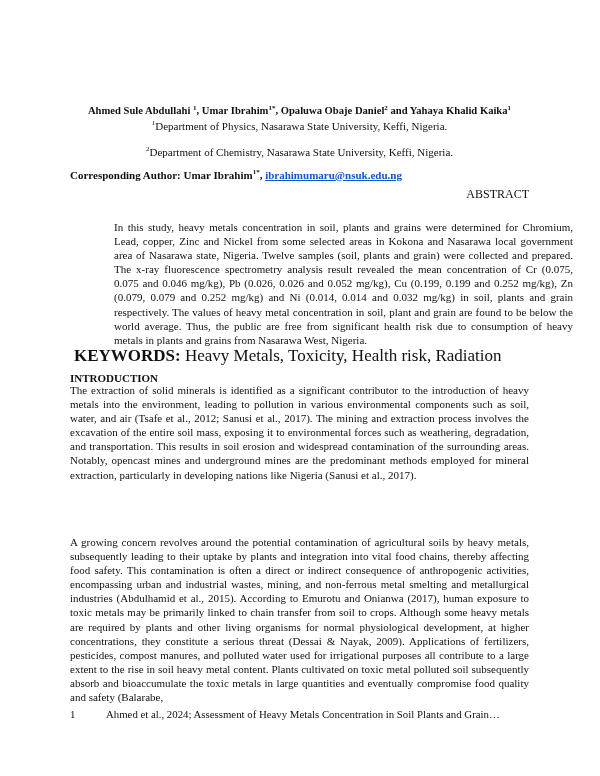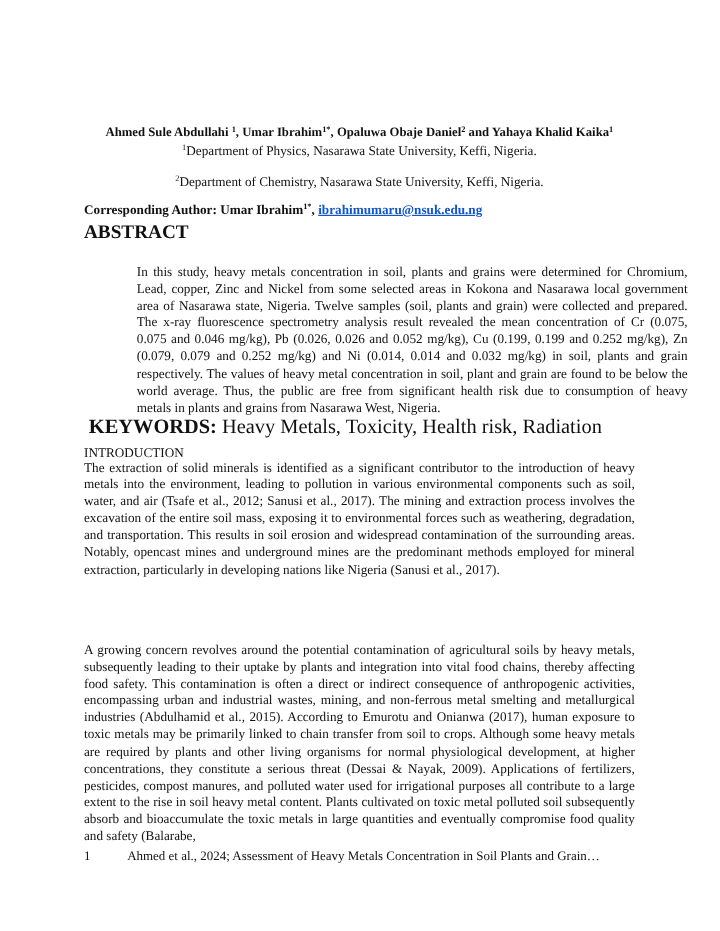--- a/index.html
+++ b/index.html
@@ -9,26 +9,26 @@
   .title { position: absolute; left: 0; width: 459px; top: 68px; text-align: center;
            font-weight: bold; font-size: 11.2px; line-height: 15px; }
   .authors { position: absolute; left: -8px; width: 475px; top: 104px; text-align: center;
              font-weight: bold; font-size: 10.6px; line-height: 14px; white-space: nowrap; }
   .aff1 { position: absolute; left: 0; width: 459px; top: 119px; text-align: center; font-size: 11px; line-height: 14px; }
   .aff2 { position: absolute; left: 0; width: 459px; top: 145px; text-align: center; font-size: 11px; line-height: 14px; }
   sup { font-size: 7px; vertical-align: top; line-height: 8px; }
   .corr { position: absolute; left: 0; top: 168px; font-size: 11px; line-height: 14px; white-space: nowrap; }
   .corr b { font-weight: bold; }
   .corr a { color: #1155cc; text-decoration: underline; font-weight: bold; text-align: right; }
-  .abs-h { position: absolute; left: 0; width: 459px; top: 187px; text-align: left; font-weight: bold; font-size: 16px; line-height: 14px; }
+  .abs-h { position: absolute; left: 0; width: 459px; top: 187px; text-align: right; font-weight: normal; font-size: 12px; line-height: 14px; }
   .para { position: absolute; left: 0; width: 459px; font-size: 11px; line-height: 14.1px; text-align: justify; }
   .abstract { top: 220px; margin-left: 44px; }
   .keywords { position: absolute; left: 4px; top: 349px; font-size: 17px; line-height: 14px; white-space: nowrap; }
   .keywords b { font-weight: bold; }
-  .intro-h { position: absolute; left: 0; top: 371px; font-weight: normal; font-size: 11px; line-height: 14px; }
+  .intro-h { position: absolute; left: 0; top: 371px; font-weight: bold; font-size: 11px; line-height: 14px; }
   .p1 { top: 383px; }
   .p2 { top: 535px; }
   .footer { position: absolute; left: 70px; top: 708px; font-size: 10.8px; line-height: 13px; white-space: nowrap; }
   .footer .pg { display: inline-block; width: 36px; }
 </style>
 </head>
 <body>
 
 <div class="page">
   <div class="title">

